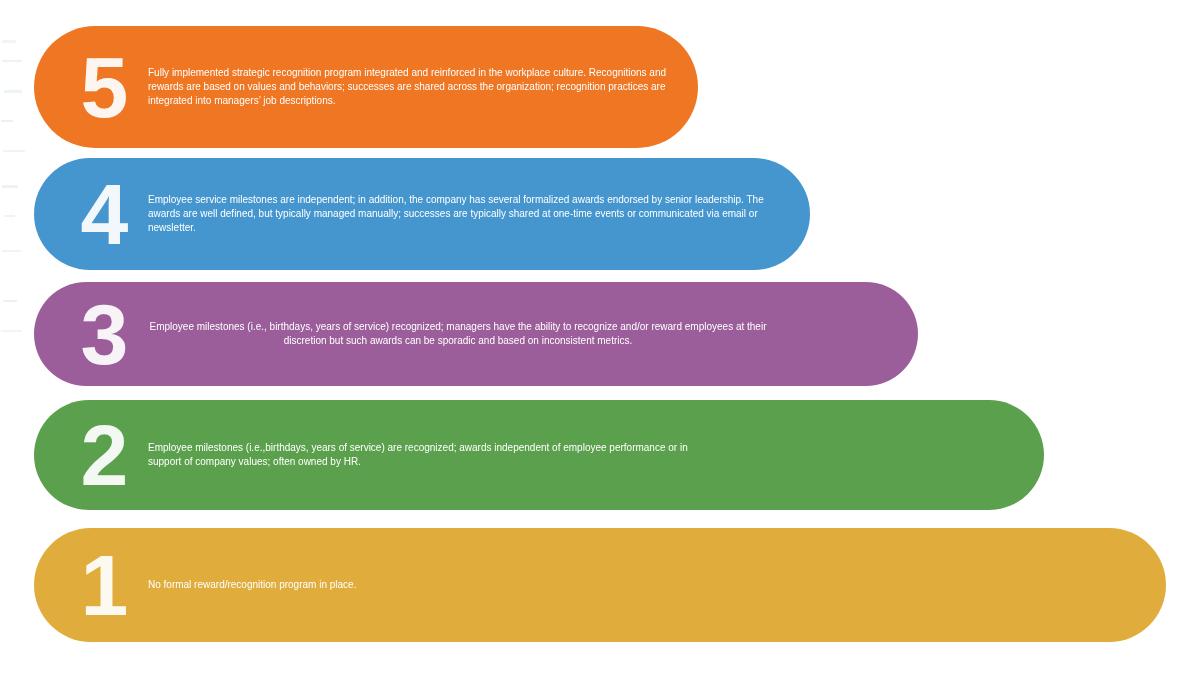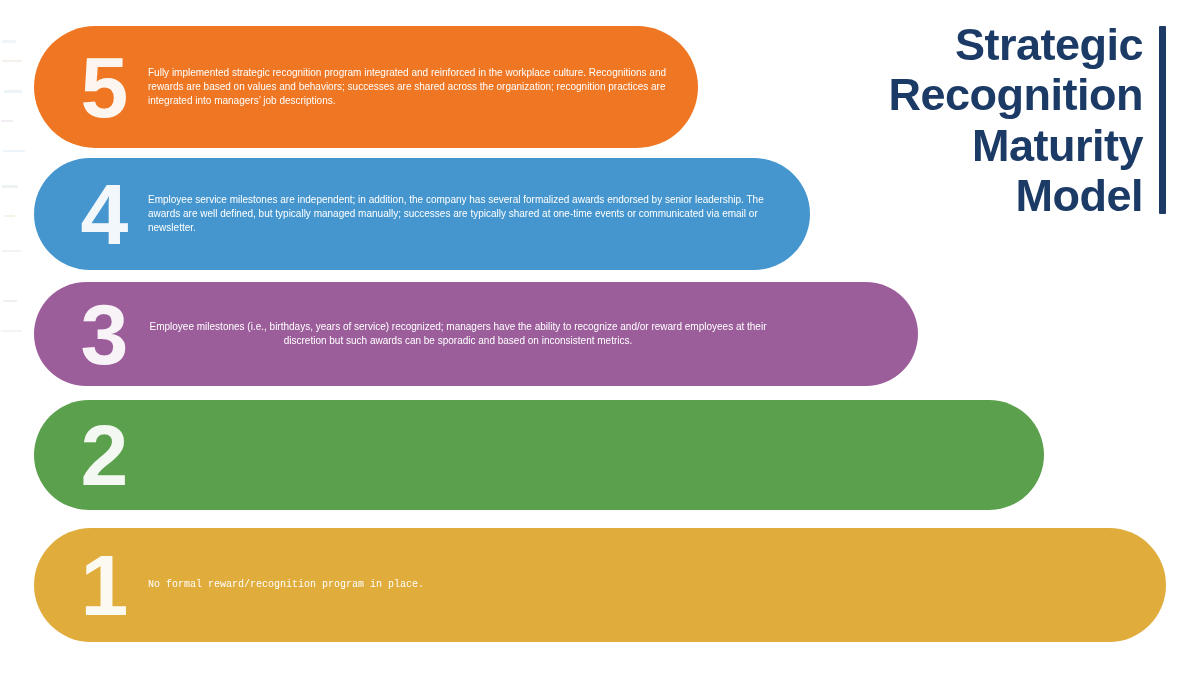--- a/index.html
+++ b/index.html
@@ -112,21 +112,21 @@
   }
   #bar-2 .desc { max-width: 540px; }
 
   
   #bar-1 {
     top: 528px;
     width: 1132px;
     height: 114px;
     background: #e0ac3c;
   }
-  #bar-1 .desc { max-width: 560px; font-family: Liberation Mono, monospace; }
+  #bar-1 .desc { max-width: 560px; }
 
   
   .edge-artifacts {
     position: absolute;
     left: 0;
     top: 0;
     width: 34px;
     height: 675px;
     opacity: 0.25;
     pointer-events: none;
@@ -143,47 +143,39 @@
     <rect x="4" y="90" width="18" height="3" fill="#bcd4e2"></rect>
     <rect x="1" y="120" width="12" height="2" fill="#cdb9cf"></rect>
     <rect x="3" y="150" width="22" height="2" fill="#b9d6ea"></rect>
     <rect x="2" y="185" width="16" height="3" fill="#bcd0c2"></rect>
     <rect x="5" y="215" width="10" height="2" fill="#d9c69a"></rect>
     <rect x="2" y="250" width="19" height="2" fill="#c6d2dd"></rect>
     <rect x="3" y="300" width="14" height="2" fill="#d2bcd4"></rect>
     <rect x="1" y="330" width="21" height="2" fill="#c9d9e6"></rect>
   </svg>
 
-  <div class="title-block">
-    <div class="title-text">
-      <div>Strategic</div>
-      <div>Recognition</div>
-      <div>Maturity</div>
-      <div>Model</div>
-    </div>
-    <div class="title-rule"></div>
-  </div>
 
   <div class="bar" id="bar-5">
     <div class="num">5</div>
     <div class="desc">Fully implemented strategic recognition program integrated and reinforced in the workplace culture. Recognitions and rewards are based on values and behaviors; successes are shared across the organization; recognition practices are integrated into managers’ job descriptions.</div>
   </div>
 
   <div class="bar" id="bar-4">
     <div class="num">4</div>
     <div class="desc">Employee service milestones are independent; in addition, the company has several formalized awards endorsed by senior leadership. The awards are well defined, but typically managed manually; successes are typically shared at one-time events or communicated via email or newsletter.</div>
   </div>
 
   <div class="bar" id="bar-3">
     <div class="num">3</div>
     <div class="desc">Employee milestones (i.e., birthdays, years of service) recognized; managers have the ability to recognize and/or reward employees at their discretion but such awards can be sporadic and based on inconsistent metrics.</div>
   </div>
 
   <div class="bar" id="bar-2">
     <div class="num">2</div>
+    <div class="desc">Employee milestones (i.e.,birthdays, years of service) are recognized; awards independent of employee performance or in support of company values; often owned by HR.</div>
   </div>
 
   <div class="bar" id="bar-1">
     <div class="num">1</div>
     <div class="desc">No formal reward/recognition program in place.</div>
   </div>
 
 </div>
 
 </body></html>

